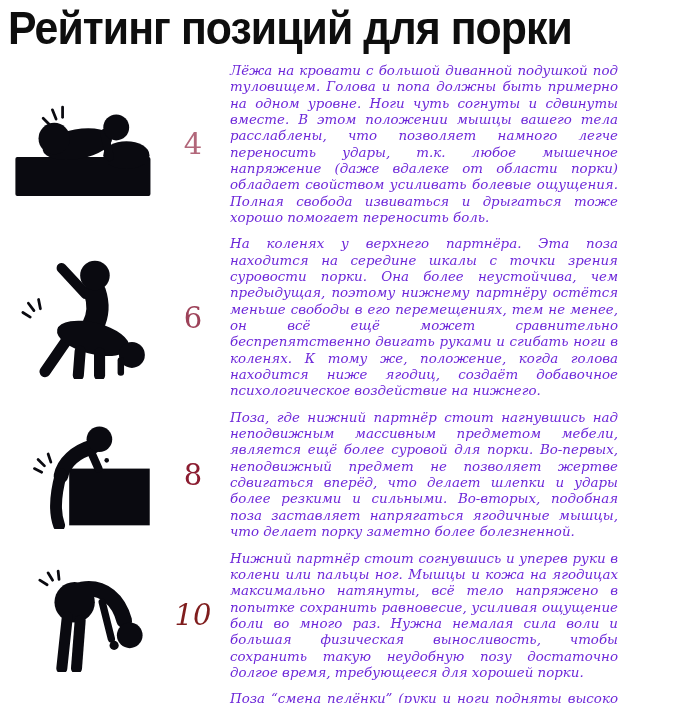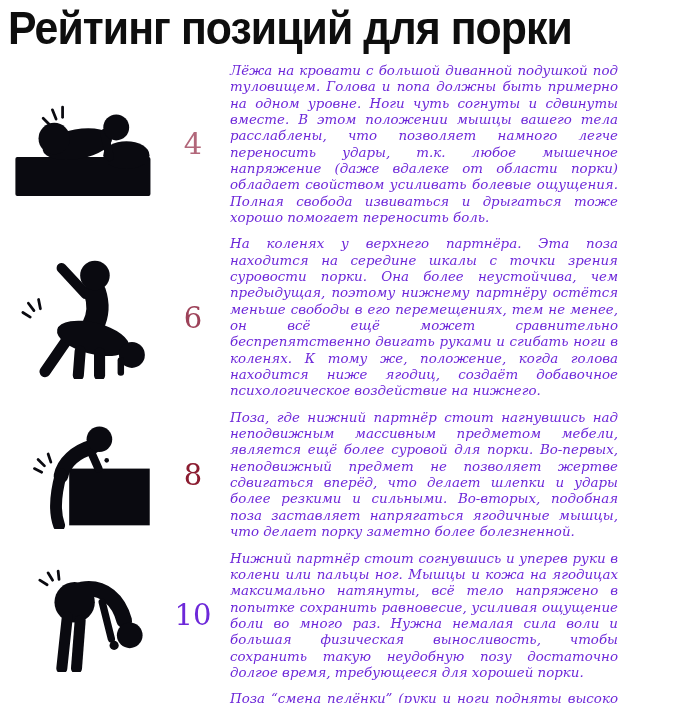--- a/index.html
+++ b/index.html
@@ -124,21 +124,21 @@
         </g>
         <path class="limb" d="M80 32 C104 28 120 44 126 66" stroke-width="17"></path>
         <circle class="pict" cx="72" cy="46" r="22"></circle>
         <path class="limb" d="M102 46 L112 86" stroke-width="8"></path>
         <circle class="pict" cx="115" cy="93" r="5"></circle>
         <circle class="pict" cx="132" cy="82" r="14"></circle>
         <path class="limb" d="M64 62 L58 118" stroke-width="12"></path>
         <path class="limb" d="M78 66 L74 118" stroke-width="12"></path>
       </svg>
     </div>
-    <div class="num-cell" style="color: #6d28d9;">10</div>
+    <div class="num-cell" style="color: #7f1d1d; font-style: italic;">10</div>
     <div class="text-cell">Нижний партнёр стоит согнувшись и уперев руки в колени или пальцы ног. Мышцы и кожа на ягодицах максимально натянуты, всё тело напряжено в попытке сохранить равновесие, усиливая ощущение боли во много раз. Нужна немалая сила воли и большая физическая выносливость, чтобы сохранить такую неудобную позу достаточно долгое время, требующееся для хорошей порки.</div>
   </div>
 
   <div class="row">
     <div class="icon-cell">
       <svg width="150" height="120" viewBox="0 0 160 128">
         <g class="mark">
           <path d="M18 50 l8 5"></path>
             <path d="M25 40 l6 8"></path>
         </g>

